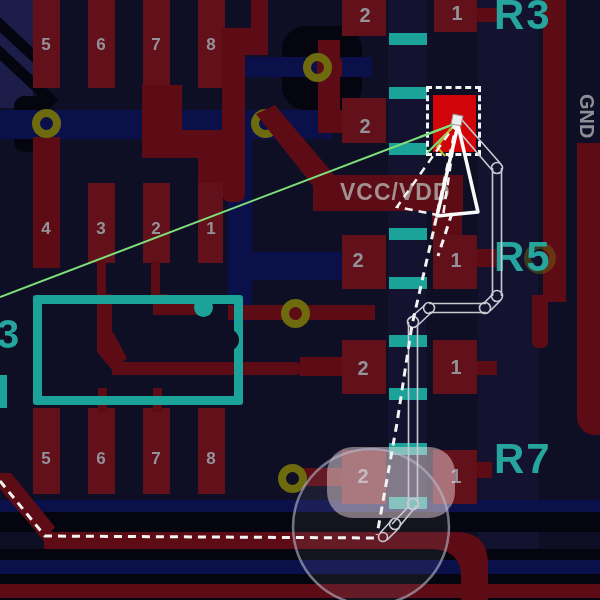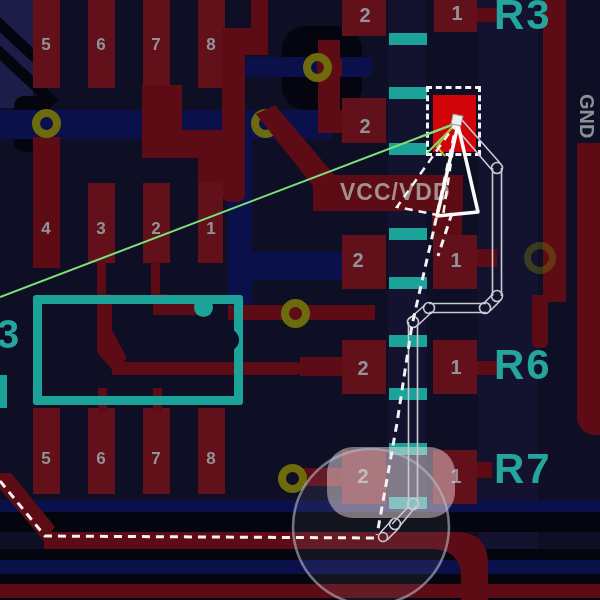--- a/index.html
+++ b/index.html
@@ -108,22 +108,22 @@
   <div class="abs teal" style="left:389px;top:87px;width:38px;height:12px;"></div>
   <div class="abs teal" style="left:389px;top:143px;width:38px;height:12px;"></div>
   <div class="abs teal" style="left:389px;top:228px;width:38px;height:12px;"></div>
   <div class="abs teal" style="left:389px;top:277px;width:38px;height:12px;"></div>
   <div class="abs teal" style="left:389px;top:335px;width:38px;height:12px;"></div>
   <div class="abs teal" style="left:389px;top:388px;width:38px;height:12px;"></div>
   <div class="abs teal" style="left:389px;top:443px;width:38px;height:12px;"></div>
   <div class="abs teal" style="left:389px;top:497px;width:38px;height:12px;"></div>
 
   <div class="abs rlabel" style="left:494px;top:-6px;">R3</div>
-  <div class="abs rlabel" style="left:494px;top:344px;">R6</div>
-  <div class="abs rlabel" style="left:494px;top:448px;">R7</div>
+  <div class="abs rlabel" style="left:494px;top:236px;">R5</div>
+  <div class="abs rlabel" style="left:494px;top:438px;">R7</div>
 
   <div class="abs num" style="left:36px;top:35px;width:20px;font-size:17px;">5</div>
   <div class="abs num" style="left:91px;top:35px;width:20px;font-size:17px;">6</div>
   <div class="abs num" style="left:146px;top:35px;width:20px;font-size:17px;">7</div>
   <div class="abs num" style="left:201px;top:35px;width:20px;font-size:17px;">8</div>
   <div class="abs num" style="left:36px;top:219px;width:20px;font-size:17px;">4</div>
   <div class="abs num" style="left:91px;top:219px;width:20px;font-size:17px;">3</div>
   <div class="abs num" style="left:146px;top:219px;width:20px;font-size:17px;">2</div>
   <div class="abs num" style="left:201px;top:219px;width:20px;font-size:17px;">1</div>
   <div class="abs num" style="left:36px;top:449px;width:20px;font-size:17px;">5</div>

